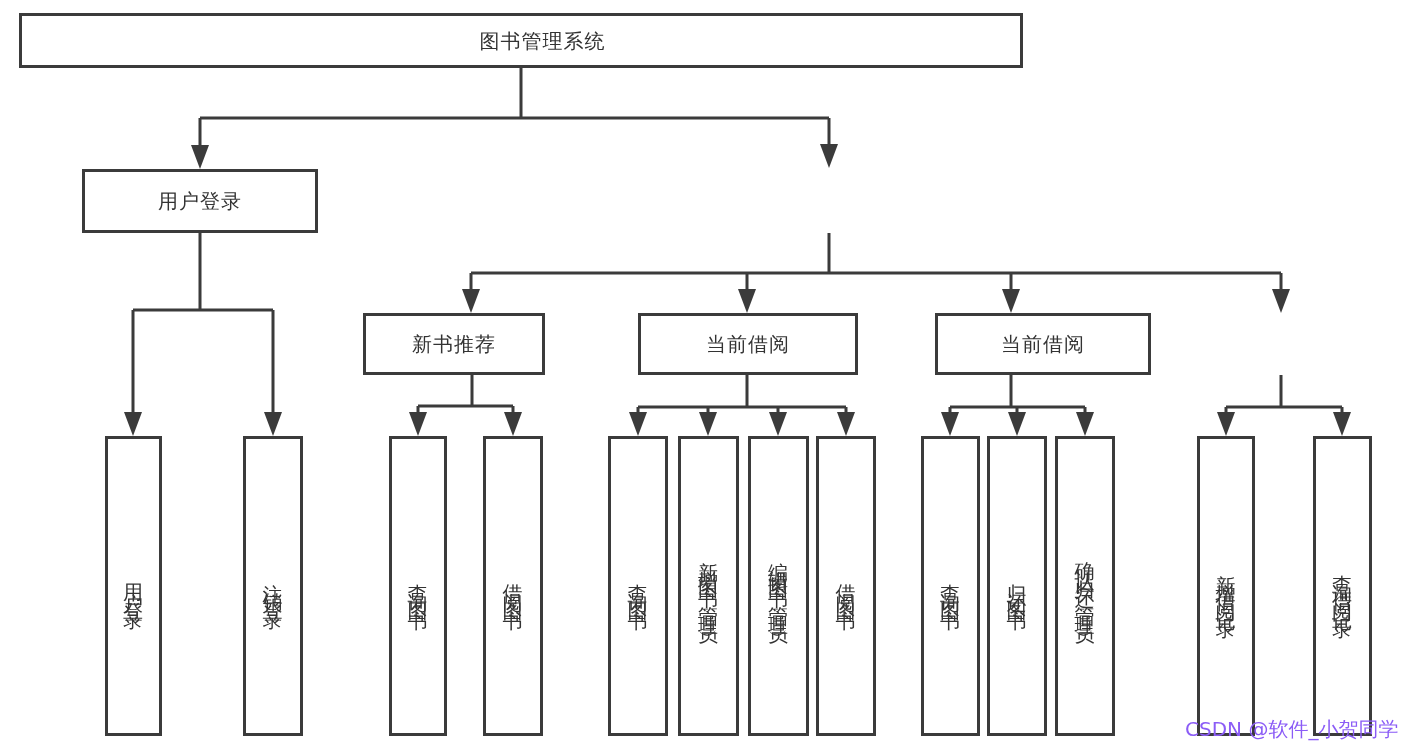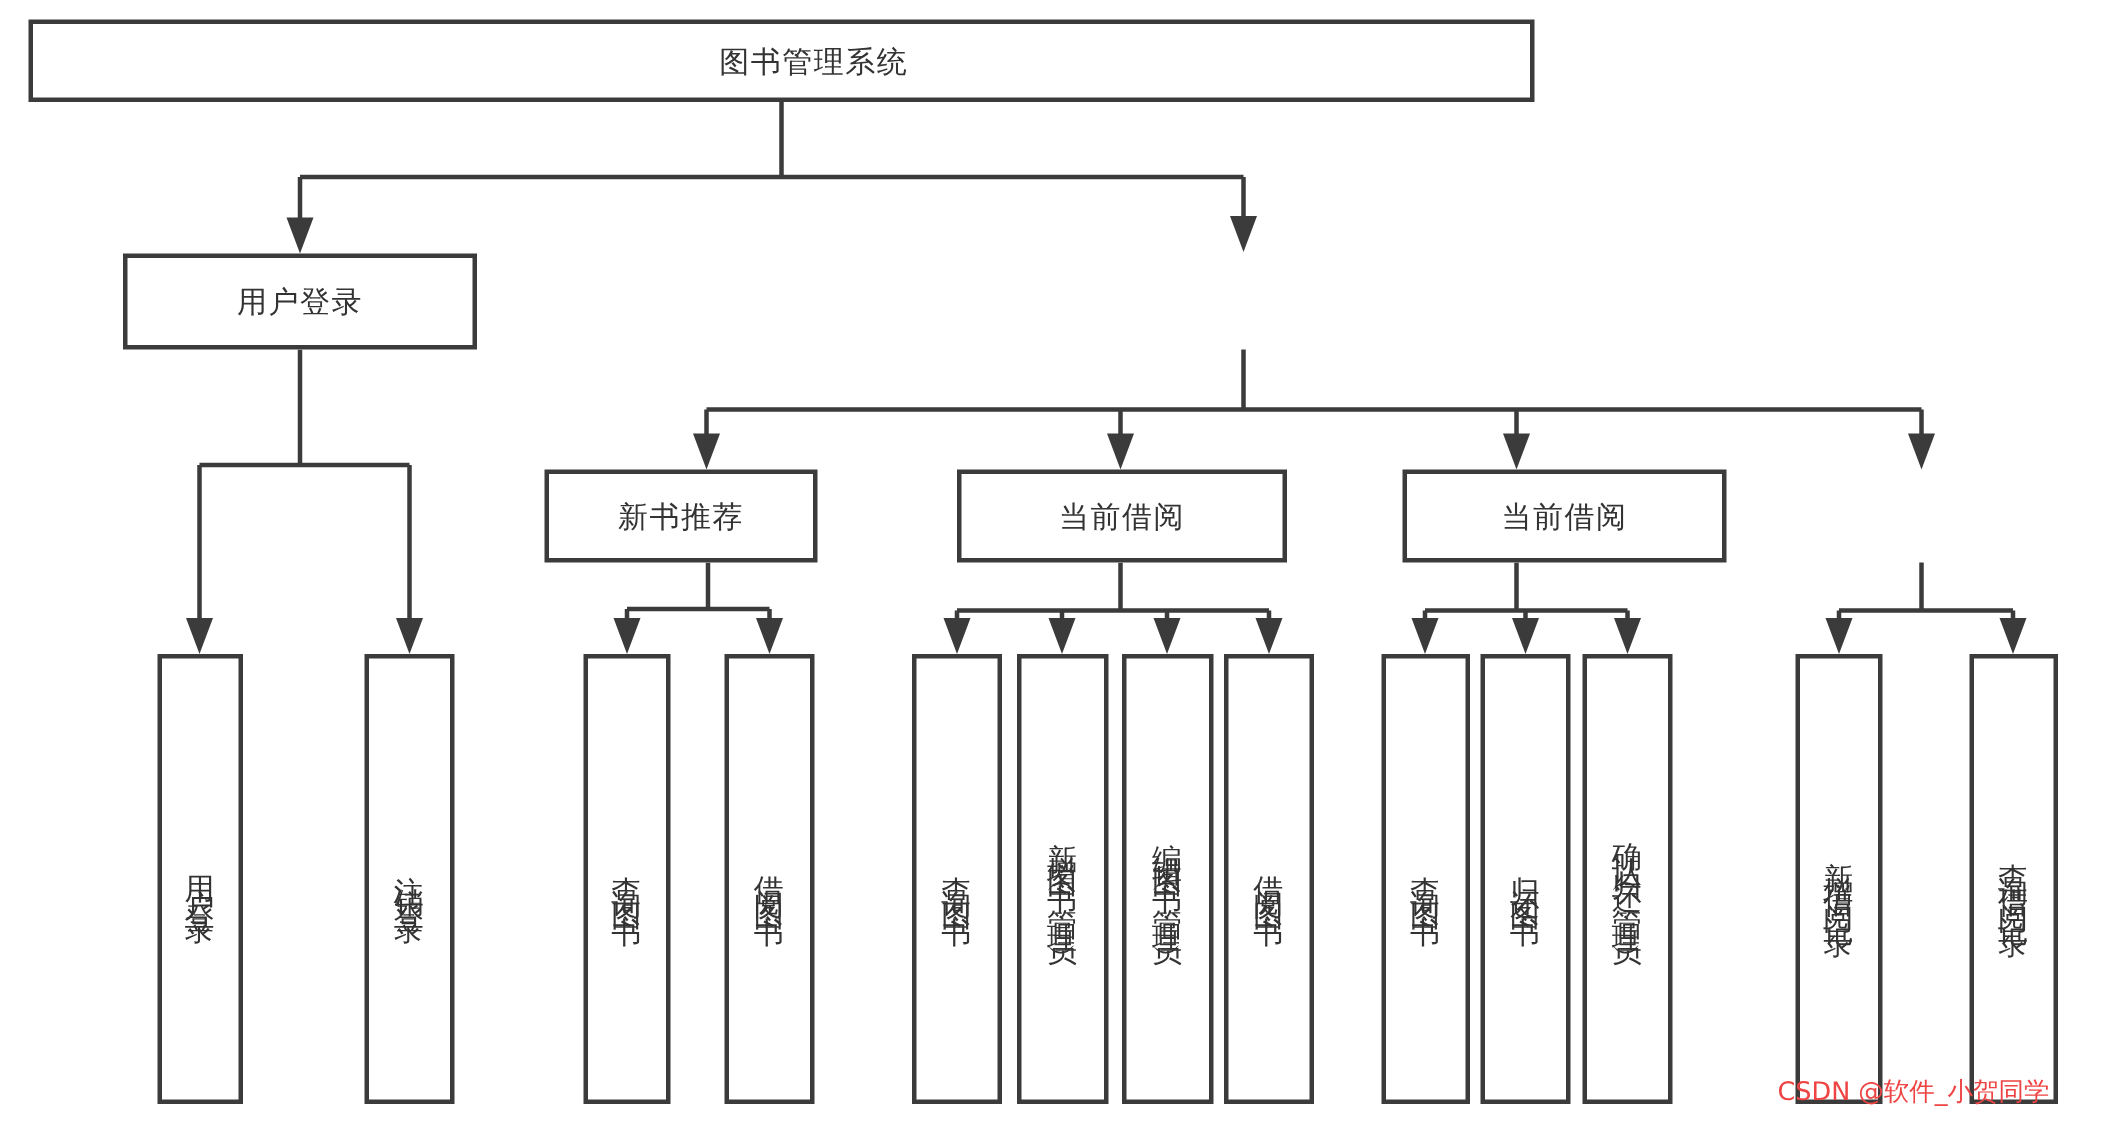--- a/index.html
+++ b/index.html
@@ -28,22 +28,22 @@
   .node.v{
     writing-mode:vertical-rl;
     text-orientation:mixed;
     letter-spacing:9px;
     font-size:20px;
   }
   #watermark{
     position:absolute;
     left:1185px;top:716px;
     width:220px;
-    font-size:17px;
-    color:#ef4444;
+    font-size:20px;
+    color:#8b5cf6;
     white-space:nowrap;
     z-index:10;
   }
 </style>
 </head>
 <body>
 
 <div id="canvas">
 
   <svg id="wires" viewBox="0 0 1405 747" xmlns="http://www.w3.org/2000/svg" aria-hidden="true">

